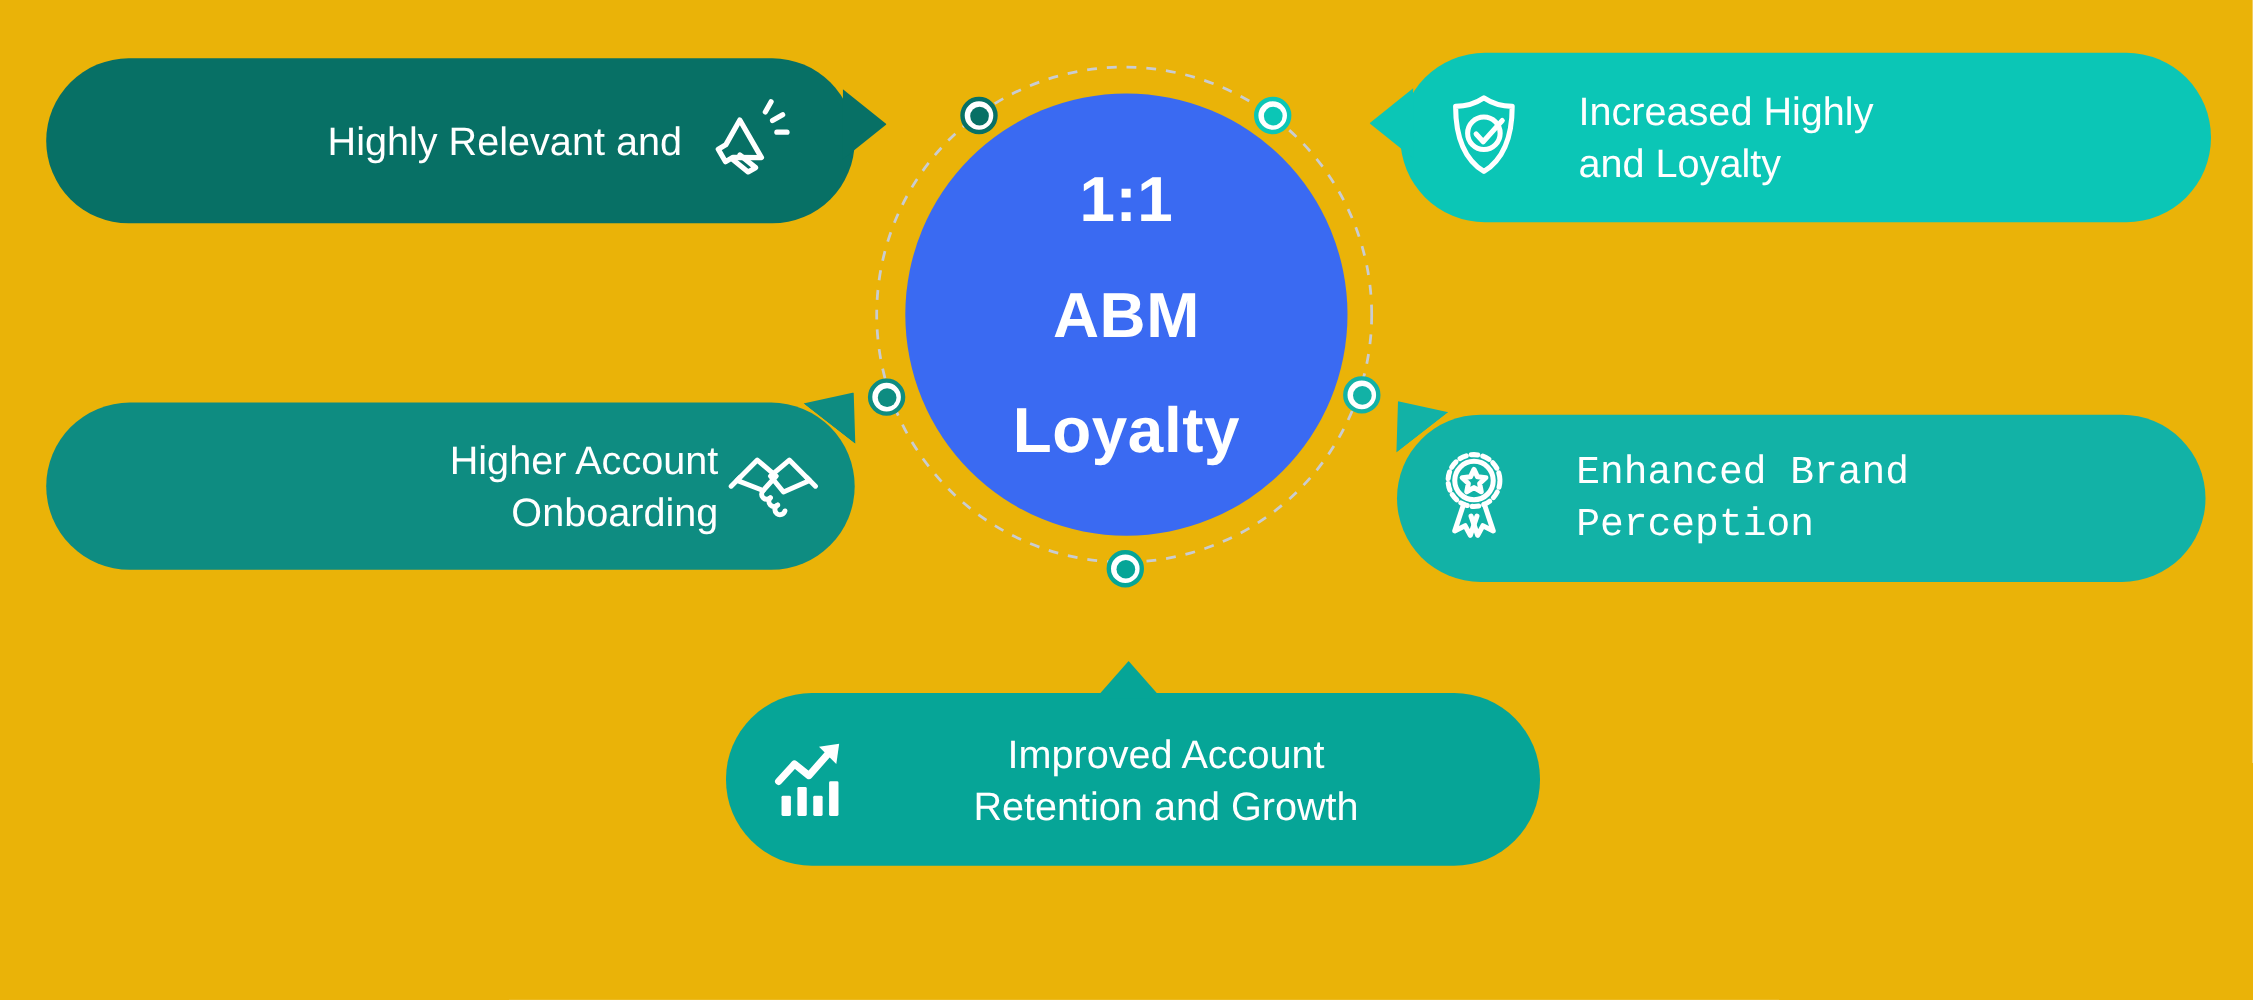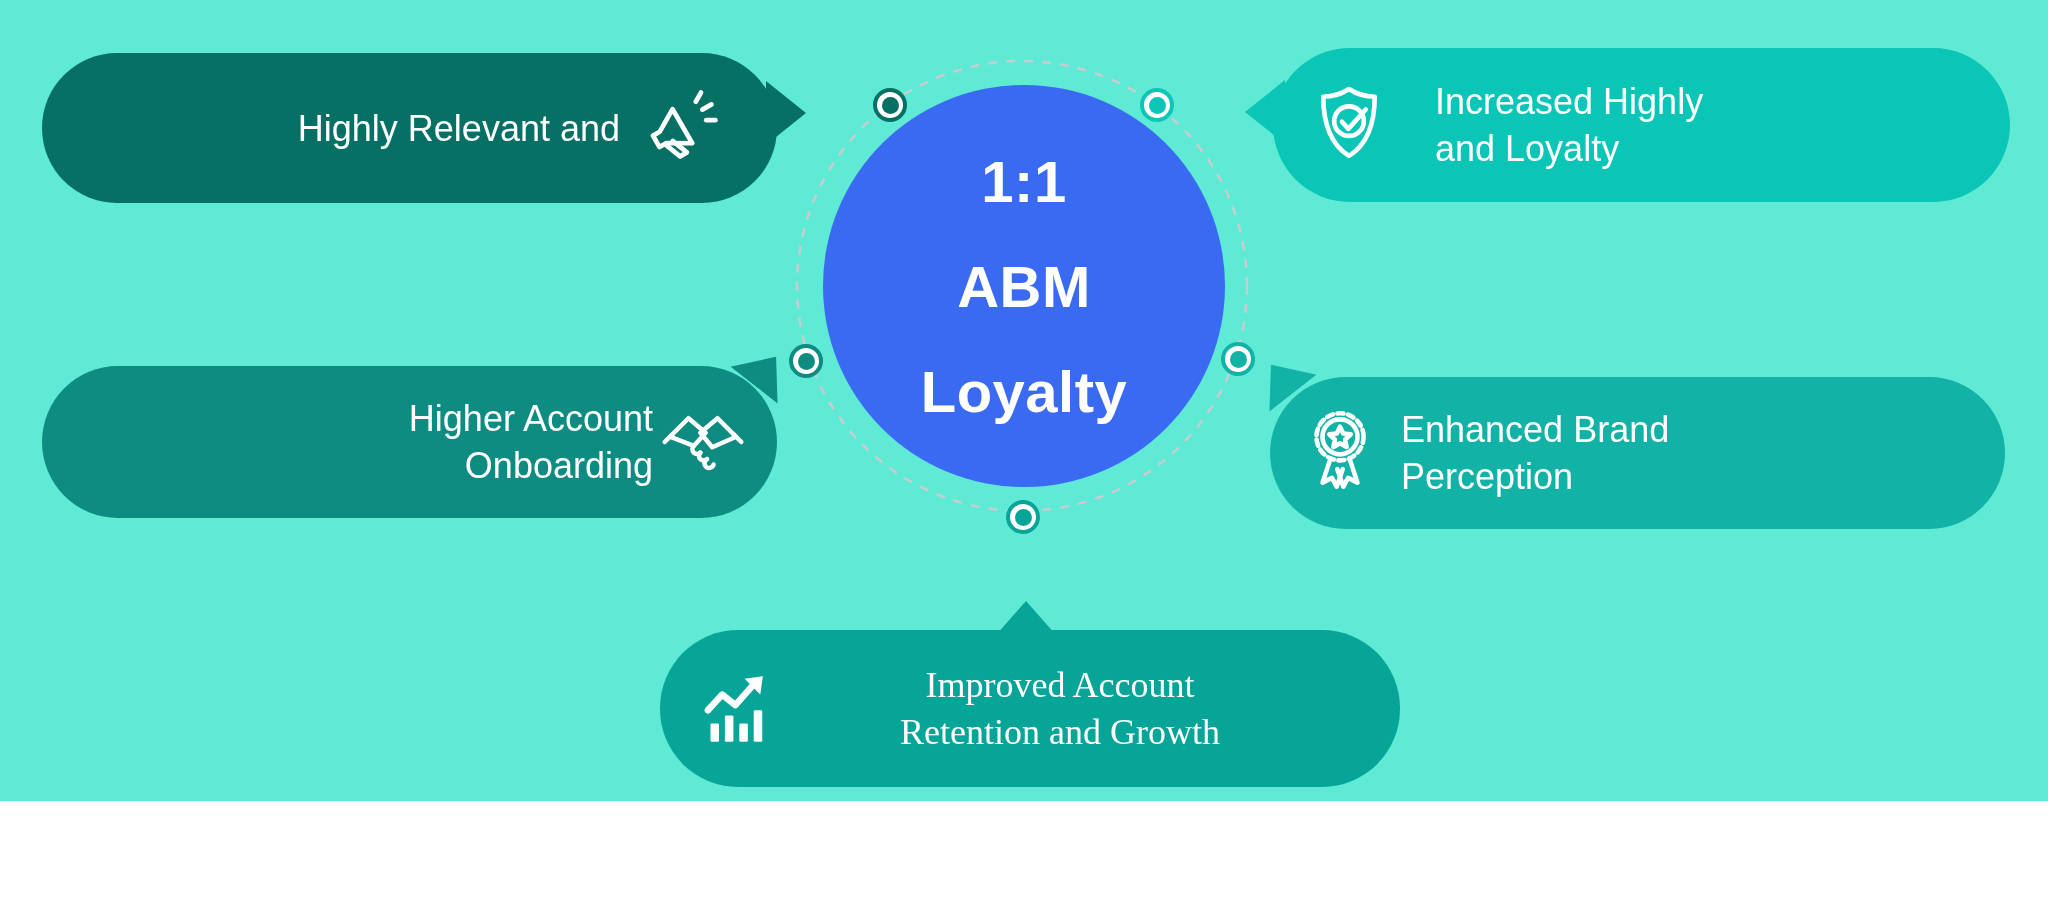--- a/index.html
+++ b/index.html
@@ -1,17 +1,17 @@
 <!DOCTYPE html>
 <html><head>
 <meta charset="utf-8">
 <style>
   html,body{margin:0;padding:0;background:#ffffff;}
   .canvas{
-    position:relative;width:2048px;height:801px;background:#5eead4;overflow:hidden;
+    position:relative;width:2048px;height:909px;background:#eab308;overflow:hidden;
     font-family:"Liberation Sans", sans-serif;
   }
   .ring-svg{position:absolute;left:0;top:0;z-index:1;}
   
   .center-circle{
     position:absolute;left:823px;top:85px;width:402px;height:402px;border-radius:50%;
     display:flex;flex-direction:column;align-items:center;justify-content:center;
     z-index:4;text-align:center;gap:32px;
   }
   .center-circle .t-line{
@@ -27,23 +27,23 @@
           justify-content:flex-end;padding-right:55px;box-sizing:border-box;}
   .pill-1 .label{text-align:right;margin-right:18px;}
   .pill-2{left:1273px;top:48px;width:737px;height:154px;border-radius:77px;
           justify-content:flex-start;padding-left:40px;box-sizing:border-box;}
   .pill-2 .label{text-align:left;margin-left:50px;}
   .pill-3{left:42px;top:366px;width:735px;height:152px;border-radius:76px;
           justify-content:flex-end;padding-right:30px;box-sizing:border-box;}
   .pill-3 .label{text-align:right;margin-right:6px;}
   .pill-4{left:1270px;top:377px;width:735px;height:152px;border-radius:76px;
           justify-content:flex-start;padding-left:35px;box-sizing:border-box;}
-  .pill-4 .label{text-align:left;margin-left:26px;}
+  .pill-4 .label{text-align:left;margin-left:58px;font-family:Liberation Mono, monospace;}
   .pill-5{left:660px;top:630px;width:740px;height:157px;border-radius:78px;
-          justify-content:center;box-sizing:border-box;font-family:Liberation Serif, serif;}
+          justify-content:center;box-sizing:border-box;}
   .pill-5 .label{text-align:center;margin-left:60px;}
   .pill-5 .icon{position:absolute;left:40px;top:50%;transform:translateY(-50%);}
   
   .pointer{
     position:absolute;width:64px;height:40px;
     clip-path:polygon(50% 0,0 100%,100% 100%);
   }
   .pointer-1{left:712px;top:40px;transform:rotate(90deg);}
   .pointer-2{left:-40px;top:44px;transform:rotate(-90deg);}
   .pointer-3{left:693px;top:-13px;width:60px;height:36px;transform:rotate(38deg);}

